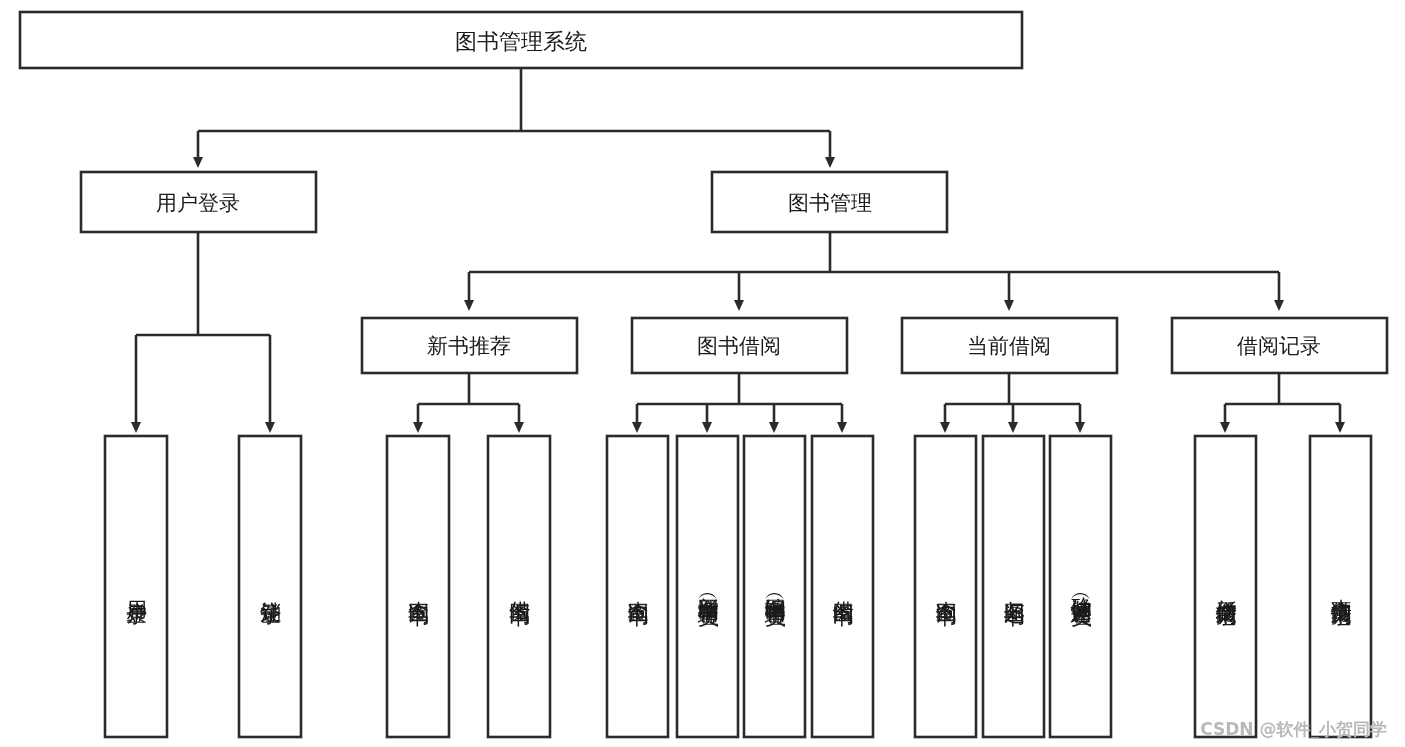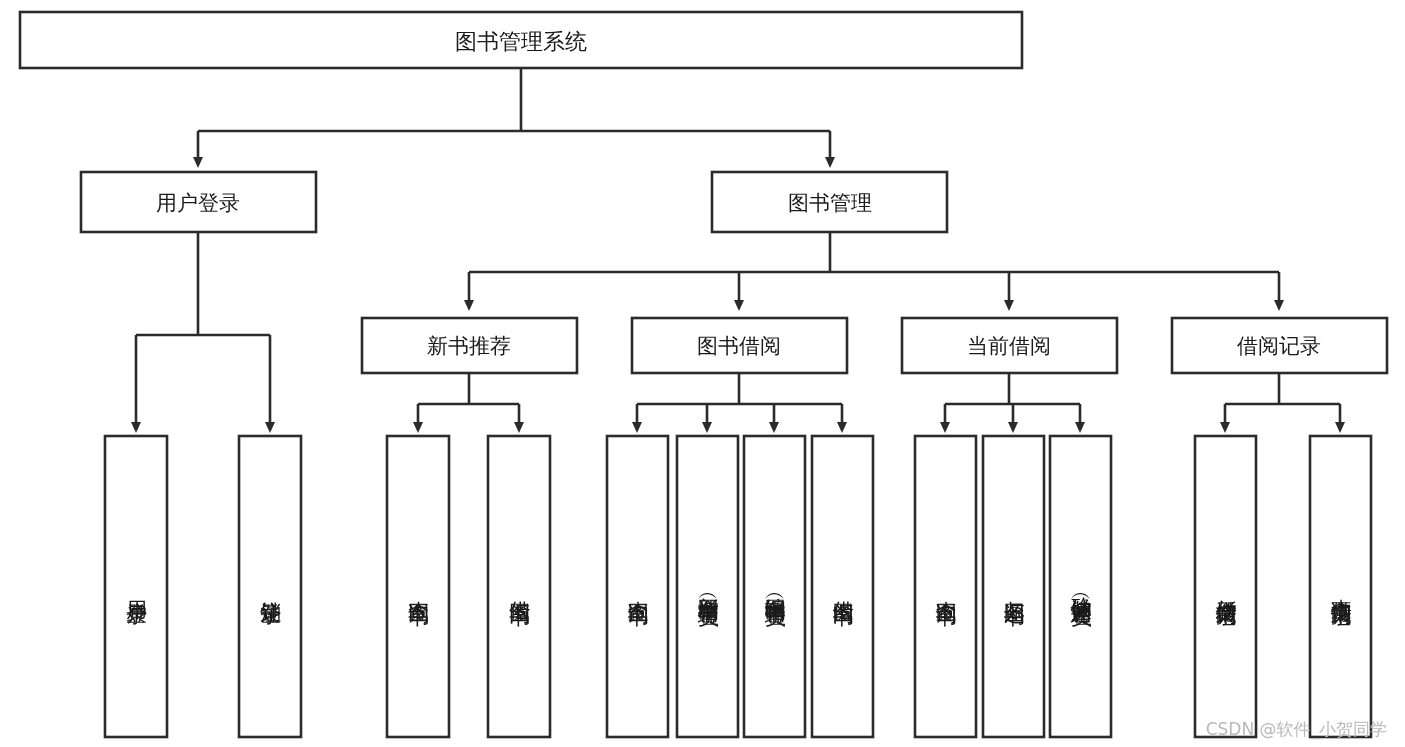--- a/index.html
+++ b/index.html
@@ -72,20 +72,21 @@
   }
   #watermark {
     position: absolute;
     right: 8px;
     bottom: 6px;
     font-family: "DejaVu Sans", "Liberation Sans", sans-serif;
     font-size: 17px;
     color: #b9b9b9;
     white-space: nowrap;
     user-select: none;
+    font-weight: bold;
   }
 </style>
 </head>
 <body>
 
 <div id="diagram-root">
 
   <svg id="flow" viewBox="0 0 1405 747">
     <defs>
       <marker id="arrow" markerWidth="12" markerHeight="12" refX="1" refY="5" orient="auto" markerUnits="userSpaceOnUse">

